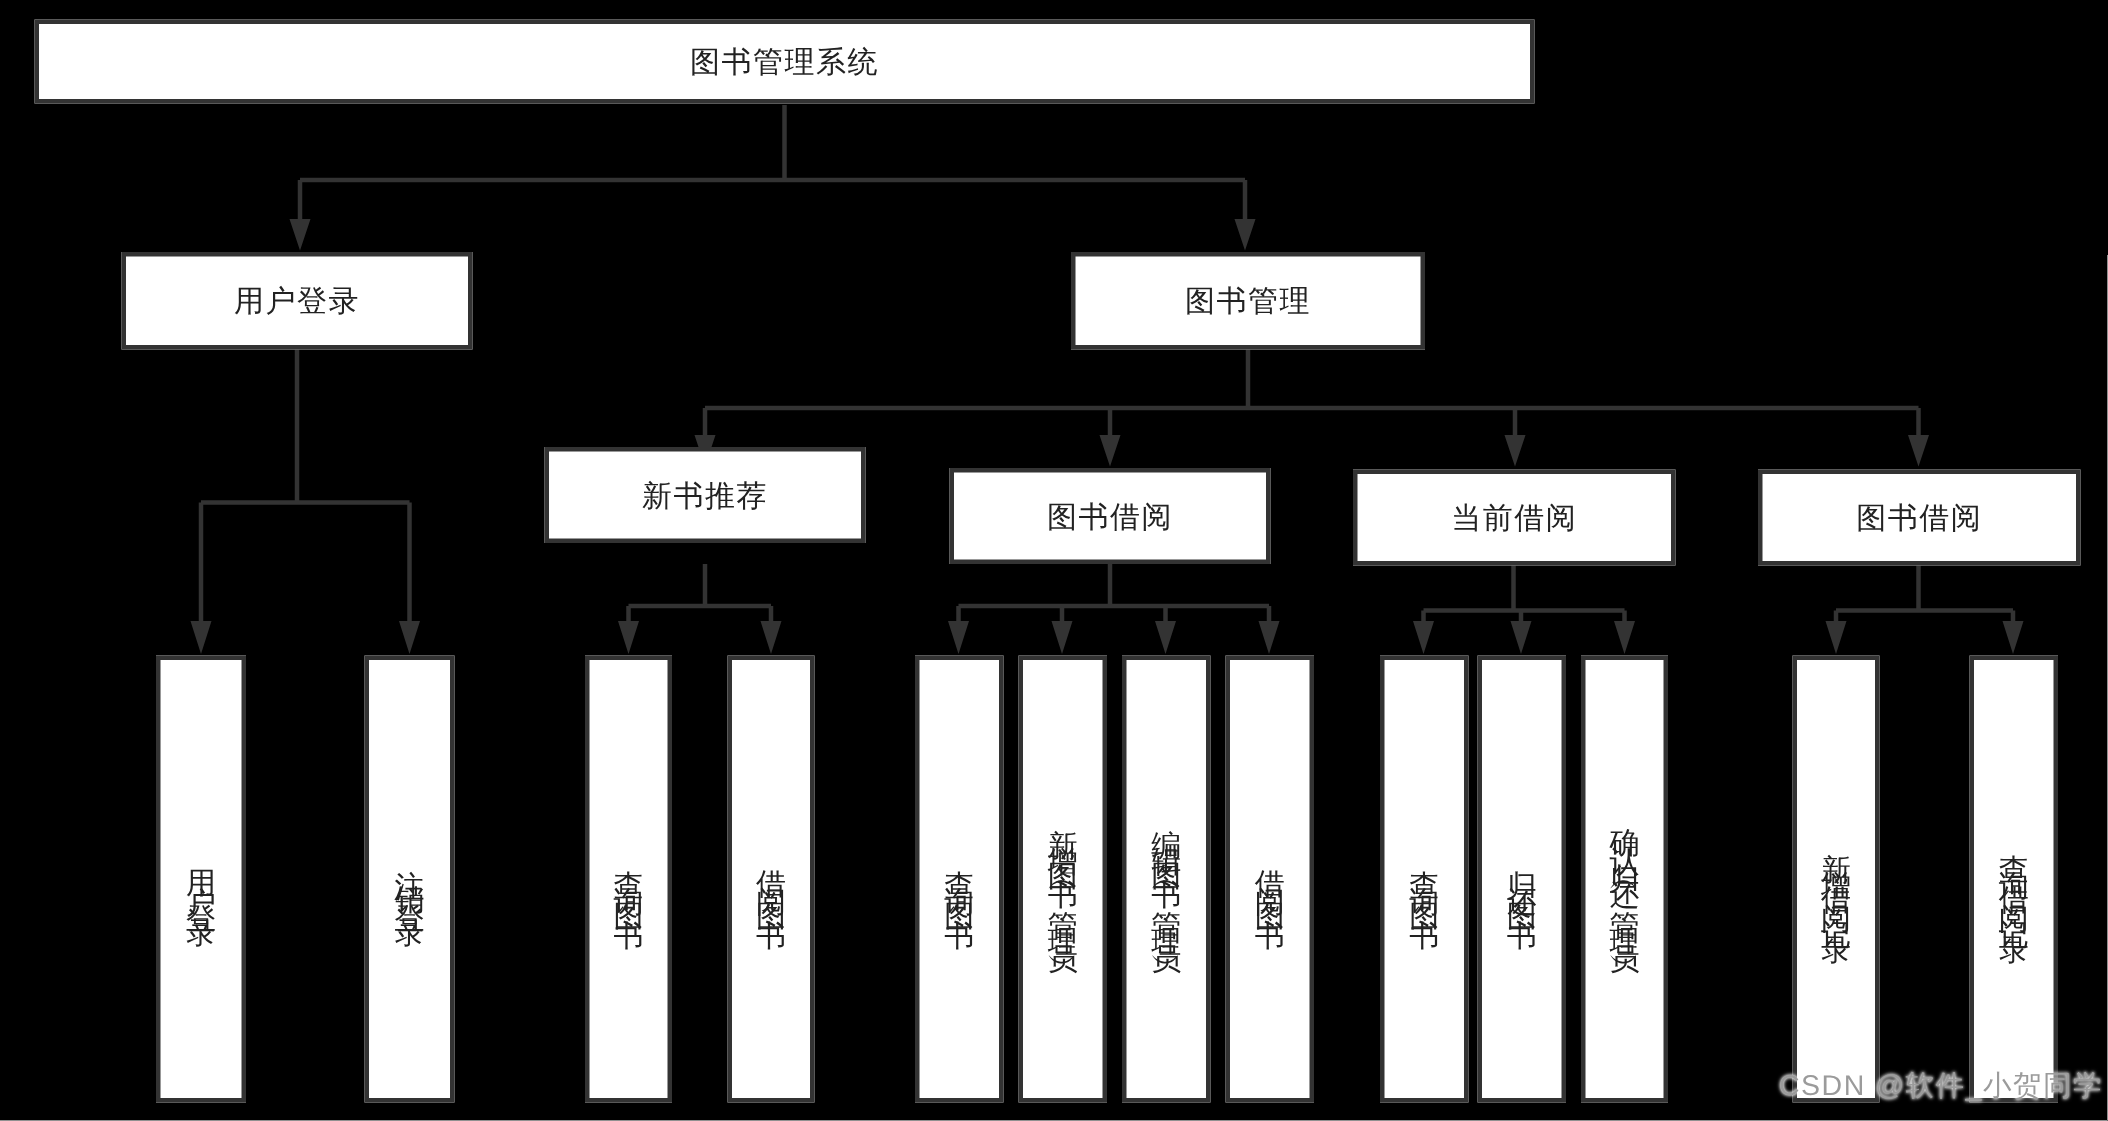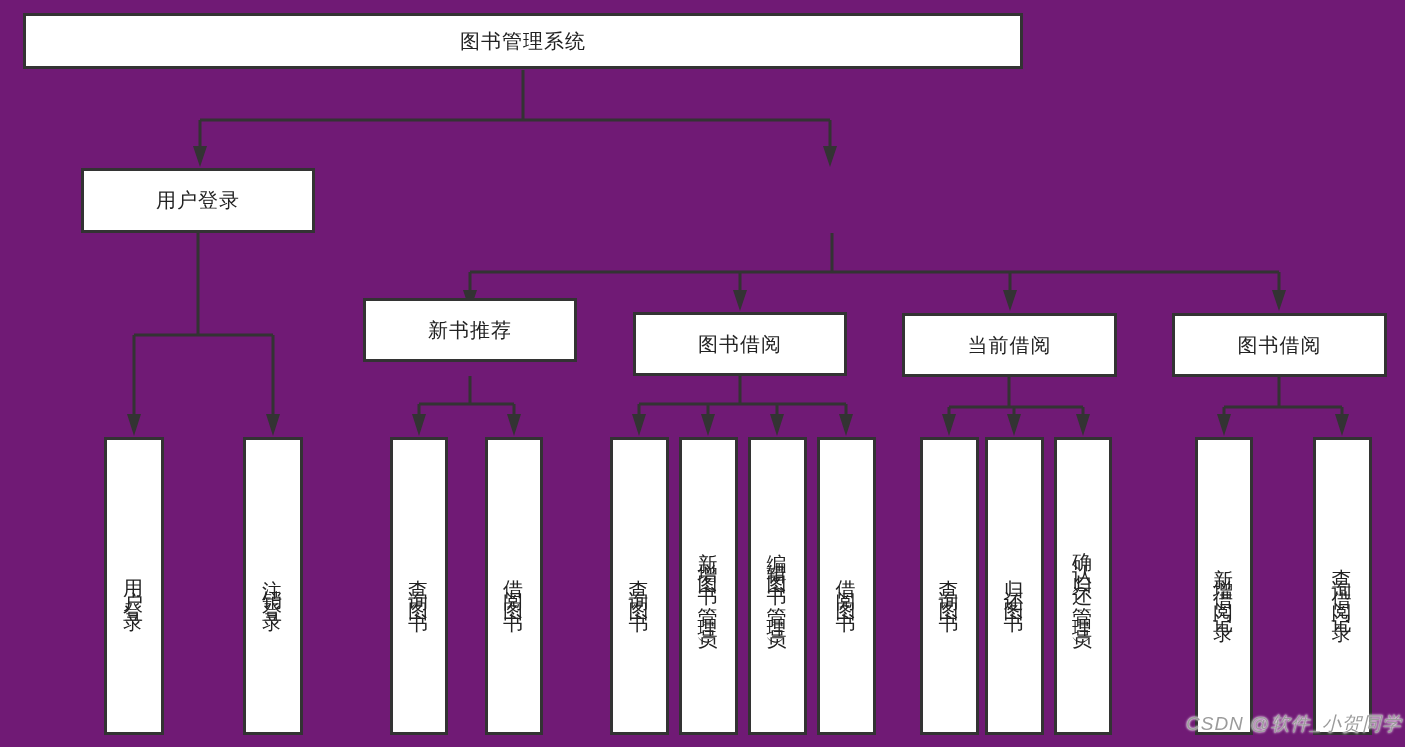--- a/index.html
+++ b/index.html
@@ -1,17 +1,17 @@
 <!DOCTYPE html>
 <html><head>
 <meta charset="utf-8">
 <style>
   html,body{margin:0;padding:0;background:#ffffff;}
   #canvas{
-    position:relative;width:1405px;height:747px;background:#701a75;
+    position:relative;width:1405px;height:747px;background:#000000;
     font-family:"Liberation Sans", sans-serif;overflow:hidden;
   }
   #wires{position:absolute;left:0;top:0;width:1405px;height:747px;}
   .node{
     position:absolute;box-sizing:border-box;background:#ffffff;
     border:3px solid #333333;color:#222222;
     display:flex;align-items:center;justify-content:center;
     text-align:center;
   }
   .node.h{font-size:20px;letter-spacing:1px;}
@@ -19,21 +19,20 @@
     font-size:20px;
     writing-mode:vertical-rl;
     text-orientation:upright;
     letter-spacing:11px;
   }
   .watermark{
     position:absolute;left:1186px;top:711px;
     font-size:19px;color:#9b9b9b;letter-spacing:1px;
     text-shadow:0 0 3px #ffffff,0 0 2px #ffffff;
     white-space:nowrap;
-    font-style:italic;
   }
 </style>
 </head>
 <body>
 
 <div id="canvas">
 
   <svg id="wires" viewBox="0 0 1405 747" xmlns="http://www.w3.org/2000/svg">
     <path d="M523 70 V120 M200 120 H830 M200 120 V148 M830 120 V148
              M198 233 V335 M134 335 H273 M134 335 V416 M273 335 V416
@@ -50,20 +49,21 @@
              M632 414 L646 414 L639 436 Z M701 414 L715 414 L708 436 Z
              M770 414 L784 414 L777 436 Z M839 414 L853 414 L846 436 Z
              M942 414 L956 414 L949 436 Z M1007 414 L1021 414 L1014 436 Z
              M1076 414 L1090 414 L1083 436 Z M1217 414 L1231 414 L1224 436 Z
              M1335 414 L1349 414 L1342 436 Z" fill="#333333" stroke="none"></path>
   </svg>
 
   <div class="node h" style="left:23px;top:13px;width:1000px;height:56px">图书管理系统</div>
 
   <div class="node h" style="left:81px;top:168px;width:234px;height:65px">用户登录</div>
+  <div class="node h" style="left:714px;top:168px;width:236px;height:65px">图书管理</div>
 
   <div class="node h" style="left:363px;top:298px;width:214px;height:64px">新书推荐</div>
   <div class="node h" style="left:902px;top:313px;width:215px;height:64px">当前借阅</div>
   <div class="node h" style="left:633px;top:312px;width:214px;height:64px">图书借阅</div>
   <div class="node h" style="left:1172px;top:313px;width:215px;height:64px">图书借阅</div>
 
   <div class="node v" style="left:104px;top:437px;width:60px;height:298px">用户登录</div>
   <div class="node v" style="left:243px;top:437px;width:60px;height:298px">注销登录</div>
 
   <div class="node v" style="left:390px;top:437px;width:58px;height:298px">查询图书</div>

